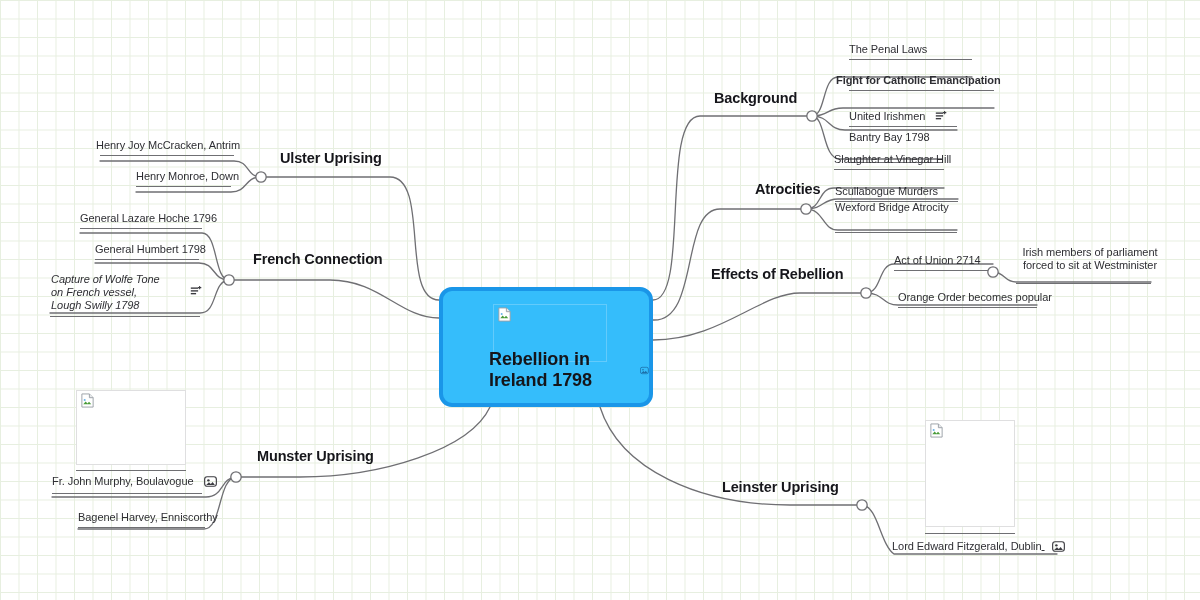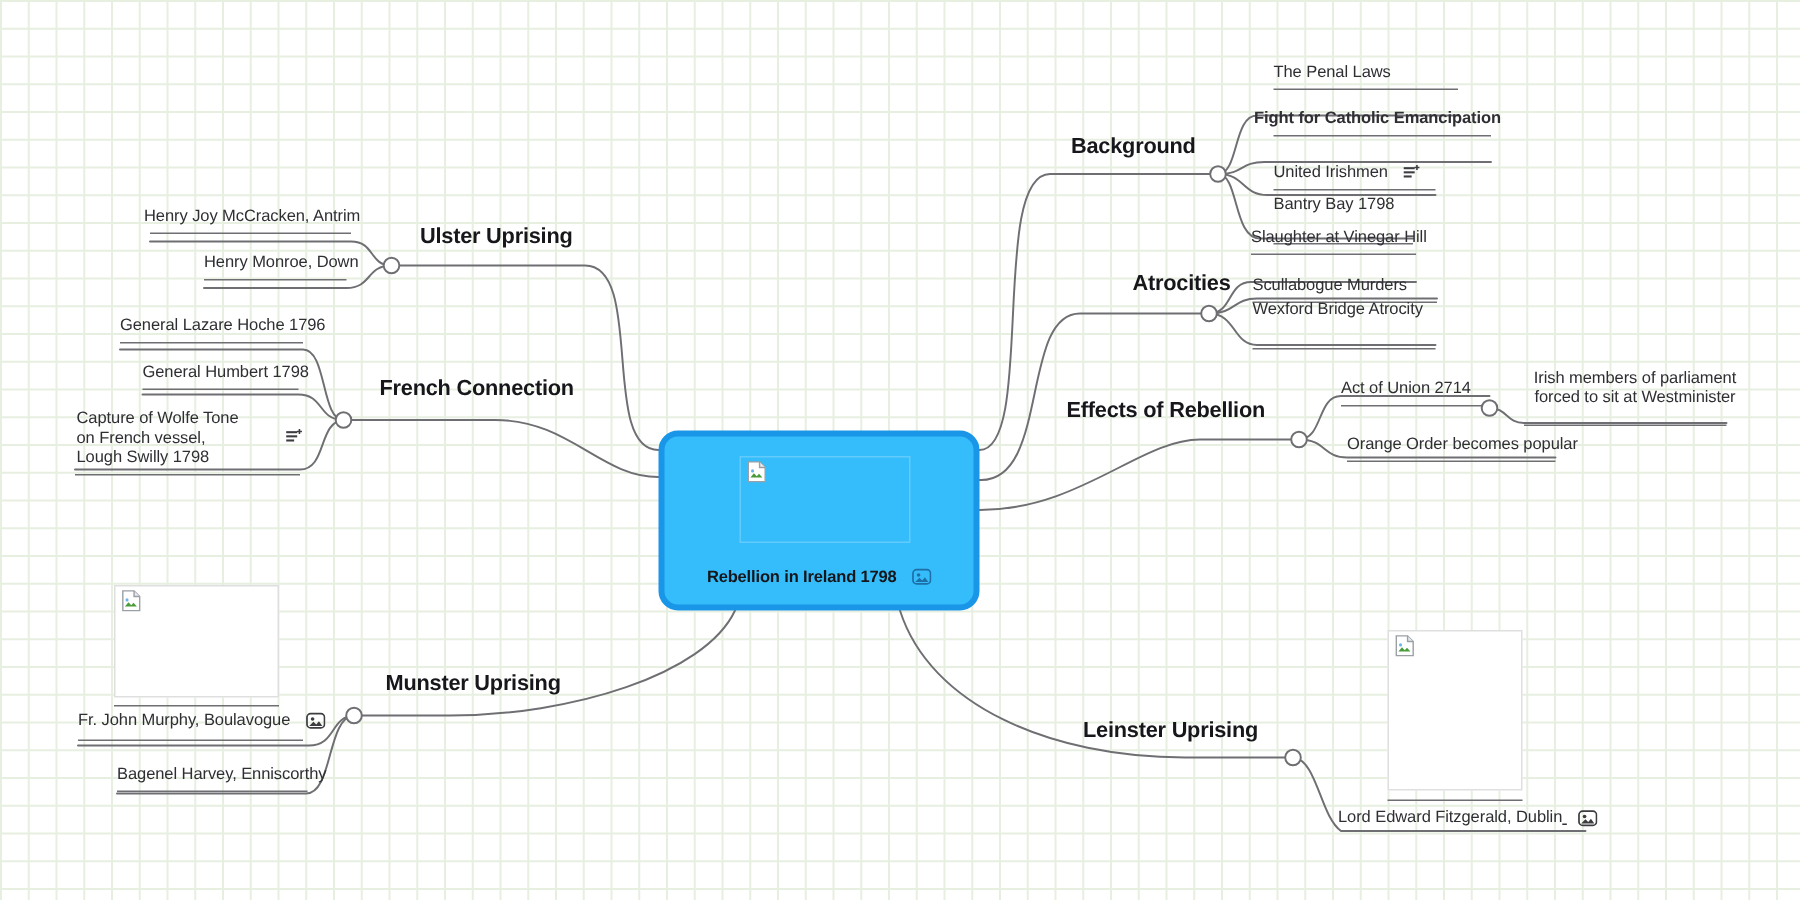--- a/index.html
+++ b/index.html
@@ -54,24 +54,25 @@
   }
   .central-title-row {
     position: absolute;
     left: 0; right: 0; bottom: 12px;
     display: flex;
     align-items: center;
     justify-content: center;
     gap: 10px;
   }
   .central-title {
-    font-size: 11px;
+    font-size: 18px;
     font-weight: bold;
     color: #15151a;
     letter-spacing: -0.1px;
+    margin-left: 46px;
   }
 
   
   .branch-label {
     position: absolute;
     font-size: 14.5px;
     font-weight: bold;
     color: #16161b;
     letter-spacing: -0.15px;
     white-space: nowrap;
@@ -276,21 +277,21 @@
     <span class="txt">General Lazare Hoche 1796</span>
   </div>
   <div class="leaf-underline" style="left:80px; top:228px; width:122px;"></div>
 
   <div class="leaf" style="left:95px; top:242px;">
     <span class="txt">General Humbert 1798</span>
   </div>
   <div class="leaf-underline" style="left:95px; top:259px; width:104px;"></div>
 
   <div class="leaf multiline" style="left:51px; top:273px; width:126px;">
-    <span class="txt" style="width:112px;">Capture of Wolfe Tone on French vessel, Lough Swilly 1798</span>
+    <span class="txt" style="width:112px;font-style:italic;">Capture of Wolfe Tone on French vessel, Lough Swilly 1798</span>
     <svg class="icon-badge" viewBox="0 0 16 16" style="position:absolute; left:132px; top:12px;">
       <rect x="1" y="3" width="9" height="1.7" fill="#3c3c41"></rect>
       <rect x="1" y="6.4" width="9" height="1.7" fill="#3c3c41"></rect>
       <rect x="1" y="9.8" width="6.5" height="1.7" fill="#3c3c41"></rect>
       <path d="M11.2 1.2 h1.3 v1.4 h1.4 v1.3 h-1.4 v1.4 h-1.3 v-1.4 h-1.4 v-1.3 h1.4 z" fill="#3c3c41"></path>
     </svg>
   </div>
   <div class="leaf-underline" style="left:50px; top:316px; width:150px;"></div>
 
   <div class="img-frame" style="left:76px; top:390px; width:110px; height:75px;">

